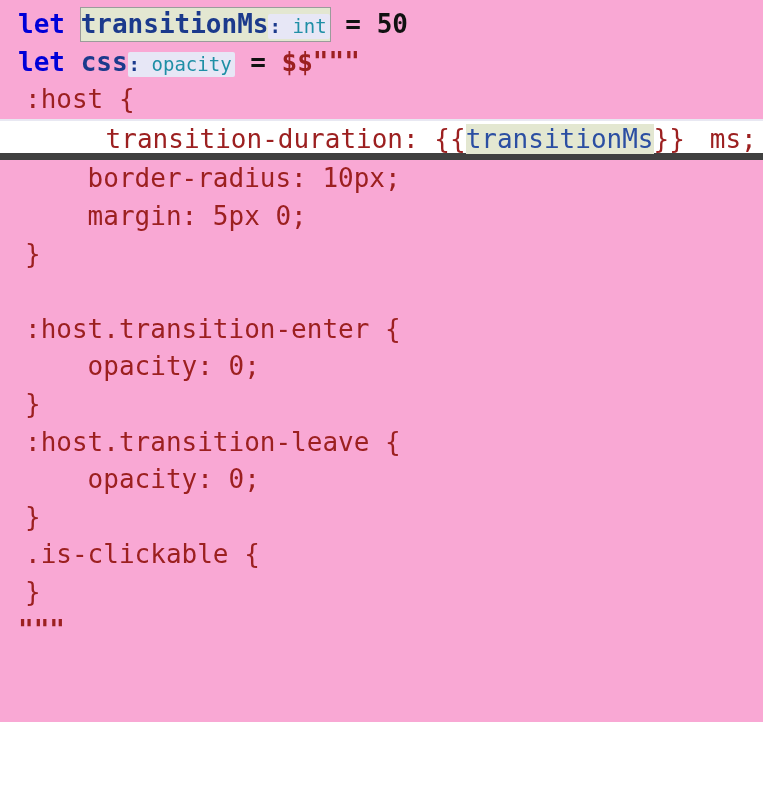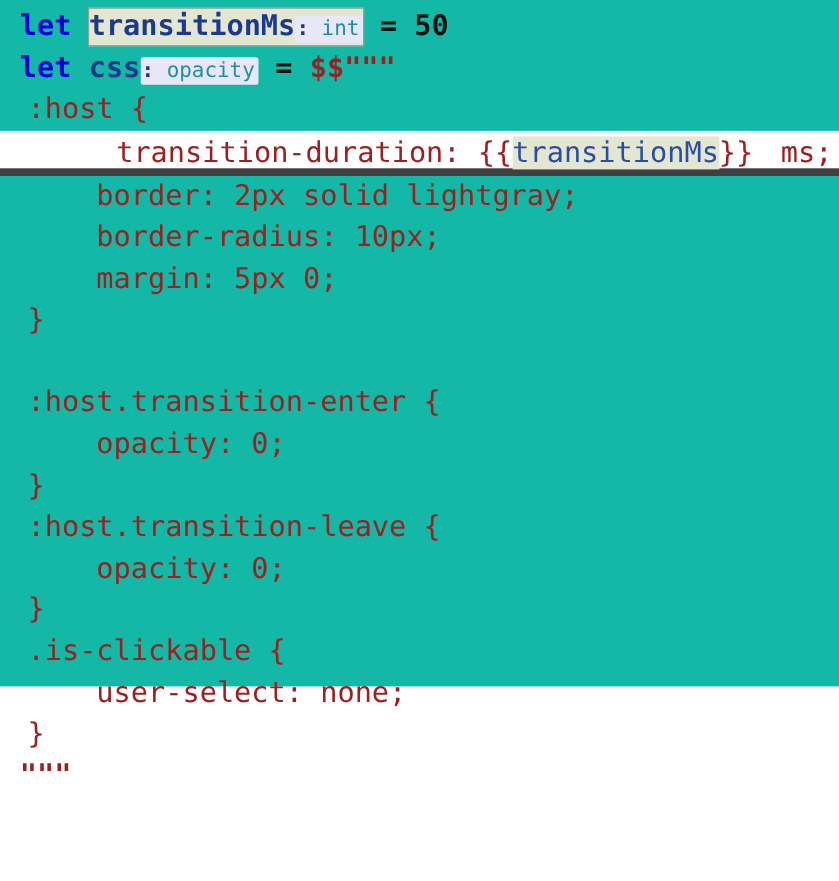--- a/index.html
+++ b/index.html
@@ -10,22 +10,22 @@
   body {
     width: 763px;
     height: 801px;
     overflow: hidden;
     font-family: "DejaVu Sans Mono", "Liberation Mono", monospace;
   }
 
   #editor {
     position: relative;
     width: 763px;
-    height: 624px;
-    background: #14b8a6;
+    height: 722px;
+    background: #f9a8d4;
     padding-top: 6px;
     box-sizing: border-box;
   }
 
   .code-line {
     position: relative;
     height: 37.6px;
     line-height: 37.6px;
     padding-left: 18px;
     white-space: pre;
@@ -84,21 +84,20 @@
 <div id="editor">
 
   <div class="code-line"><span class="tok-keyword">let</span><span class="tok-plain"> </span><span class="occ-boxed"><span class="tok-ident">transitionMs</span><span class="inlay"><span class="colon">:</span> <span>int</span></span></span><span class="tok-plain"> </span><span class="tok-plain">=</span><span class="tok-plain"> </span><span class="tok-number">50</span></div>
 
   <div class="code-line"><span class="tok-keyword">let</span><span class="tok-plain"> </span><span class="tok-ident">css</span><span class="inlay"><span class="colon">:</span> <span>opacity</span></span><span class="tok-plain"> </span><span class="tok-plain">=</span><span class="tok-plain"> </span><span class="tok-string">$$"""</span></div>
 
   <div class="code-line tok-css">:host {</div>
 
   <div class="code-line current-line"><span class="tok-css">    transition-duration: </span><span class="tok-brace">{{</span><span class="occ"><span class="tok-interp">transitionMs</span></span><span class="tok-brace">}}</span><span class="tok-css">ms;</span></div>
 
-  <div class="code-line tok-css">    border: 2px solid lightgray;</div>
 
   <div class="code-line tok-css">    border-radius: 10px;</div>
 
   <div class="code-line tok-css">    margin: 5px 0;</div>
 
   <div class="code-line tok-css">}</div>
 
   <div class="code-line blank-line"></div>
 
   <div class="code-line tok-css">:host.transition-enter {</div>
@@ -110,19 +109,18 @@
 
   <div class="code-line tok-css">:host.transition-leave {</div>
 
   <div class="code-line tok-css">    opacity: 0;</div>
 
 
   <div class="code-line tok-css">}</div>
 
   <div class="code-line tok-css">.is-clickable {</div>
 
-  <div class="code-line tok-css">    user-select: none;</div>
 
   <div class="code-line tok-css">}</div>
 
   <div class="code-line tok-string">"""</div>
 
 </div>
 
 </body></html>

